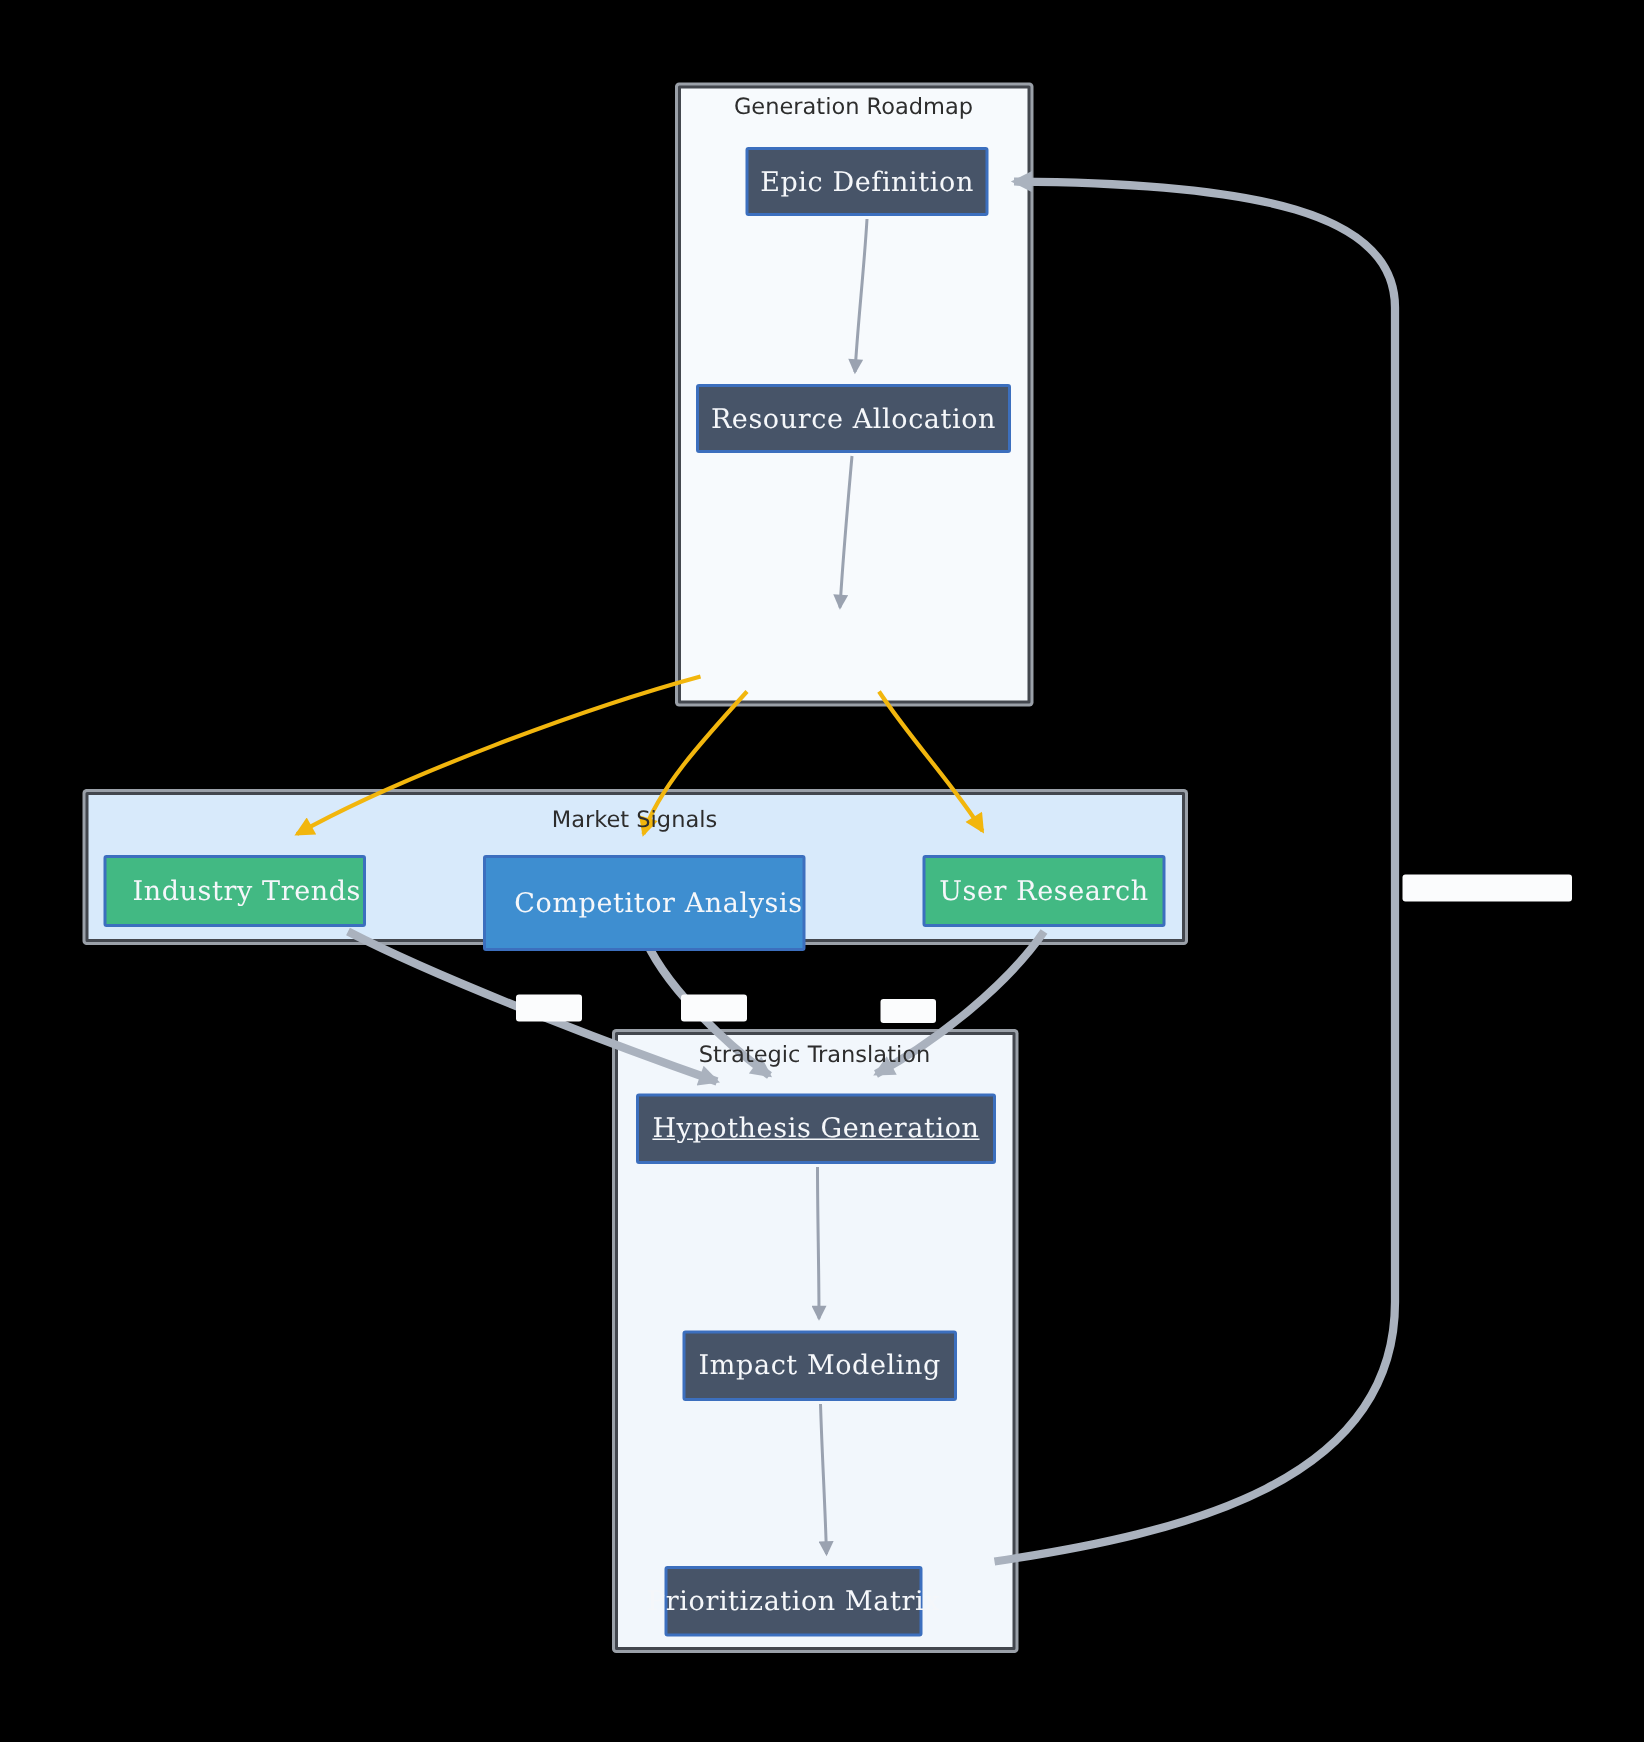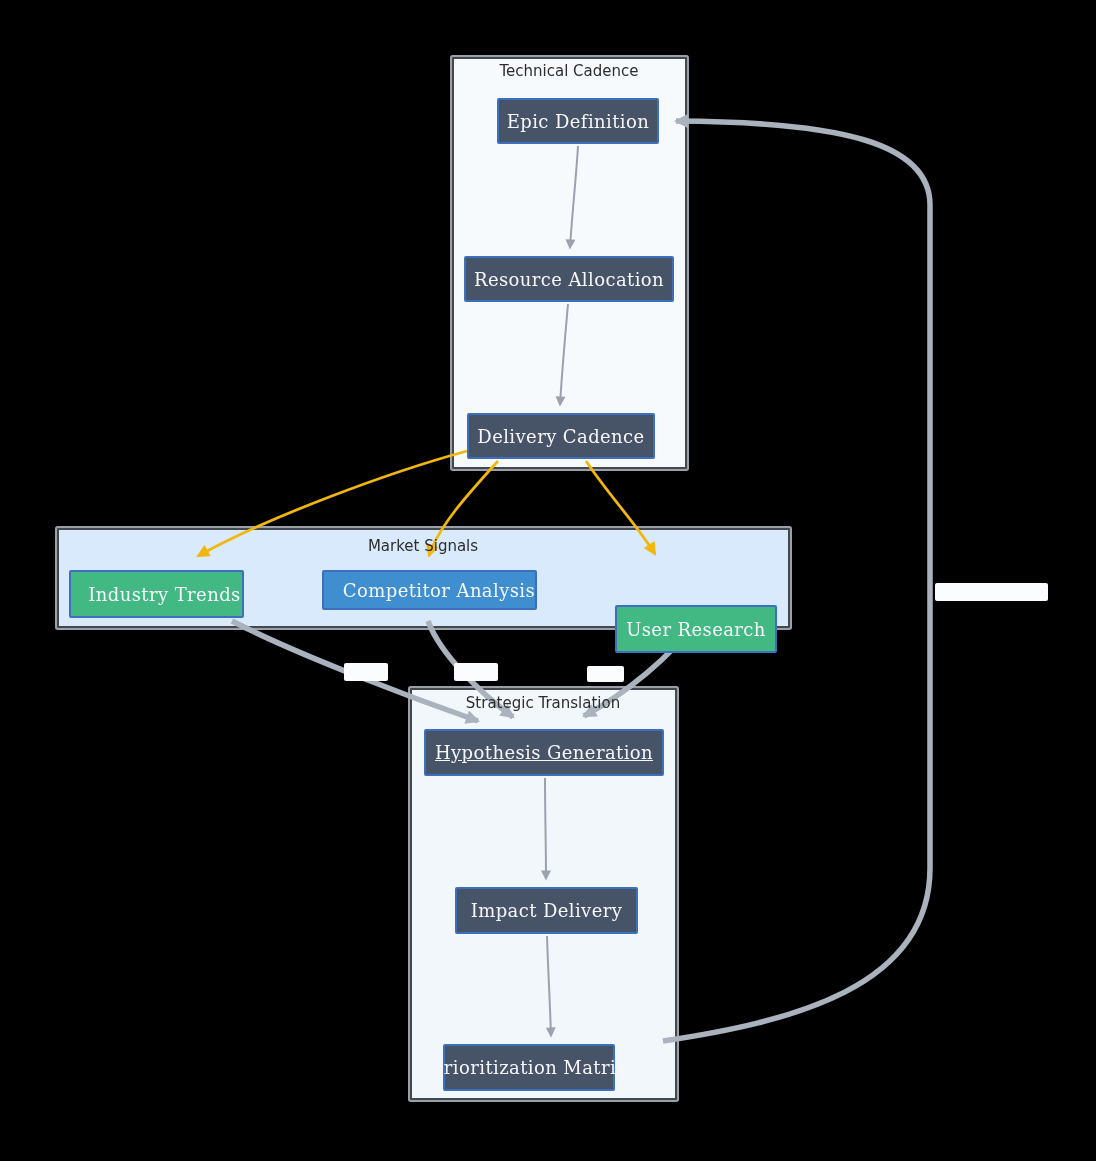--- a/index.html
+++ b/index.html
@@ -48,22 +48,22 @@
         background:var(--node-fill-dark);border:2px solid var(--node-border);border-radius:2px;
         color:var(--node-text);font-family:"DejaVu Serif","Liberation Serif",serif;
         font-size:18px;letter-spacing:.4px;white-space:nowrap;box-sizing:border-box;}
   .node.green{background:var(--node-fill-green);}
   .node.blue{background:var(--node-fill-blue);}
 
   #node-epic{left:497px;top:98px;width:162px;height:46px;}
   #node-resource{left:464px;top:256px;width:210px;height:46px;}
   #node-delivery{left:467px;top:413px;width:188px;height:46px;}
   #node-industry{left:69px;top:570px;width:175px;height:48px;padding-left:16px;}
-  #node-competitor{left:322px;top:570px;width:215px;height:40px;padding-left:19px;}
-  #node-user{left:615px;top:570px;width:162px;height:48px;margin-top:35px;}
+  #node-competitor{left:322px;top:570px;width:215px;height:64px;padding-left:19px;}
+  #node-user{left:615px;top:570px;width:162px;height:48px;}
   #node-hypothesis{left:424px;top:729px;width:240px;height:47px;text-decoration:underline;}
   #node-impact{left:455px;top:887px;width:183px;height:47px;}
   #node-priority{left:443px;top:1044px;width:172px;height:47px;}
 
   .edge-label{position:absolute;z-index:7;background:var(--edge-label-bg);border-radius:2px;
               font-size:12px;color:transparent;overflow:hidden;}
   #elabel-industry{left:344px;top:663px;width:44px;height:18px;}
   #elabel-competitor{left:454px;top:663px;width:44px;height:18px;}
   #elabel-user{left:587px;top:666px;width:37px;height:16px;}
   #elabel-feedback{left:935px;top:583px;width:113px;height:18px;}
@@ -99,34 +99,33 @@
     <path class="e-yellow" d="M498,461 C468,494 438,527 429,556" marker-end="url(#arrYellow)"></path>
     <path class="e-yellow" d="M586,461 C608,494 637,525 655,554" marker-end="url(#arrYellow)"></path>
 
     <path class="e-thick" d="M232,621 C300,656 418,700 478,721" marker-end="url(#arrThick)"></path>
     <path class="e-thick" d="M428,621 C441,656 483,695 513,717" marker-end="url(#arrThick)"></path>
     <path class="e-thick" d="M696,621 C672,656 625,694 584,716" marker-end="url(#arrThick)"></path>
 
     <path class="e-thick" d="M663,1041 C790,1022 930,988 930,868 L930,205 C930,142 838,122 676,121" marker-end="url(#arrThick)"></path>
   </svg>
 
-  <div class="cluster-title" id="title-technical">Technical Cadence</div>
+  <div class="cluster-title" id="title-technical">Generation Roadmap</div>
   <div class="cluster-title" id="title-market">Market Signals</div>
   <div class="cluster-title" id="title-strategic">Strategic Translation</div>
 
   <div class="node" id="node-resource">Resource Allocation</div>
   <div class="node" id="node-epic">Epic Definition</div>
-  <div class="node" id="node-delivery">Delivery Cadence</div>
 
   <div class="node green" id="node-industry">Industry Trends</div>
   <div class="node blue" id="node-competitor">Competitor Analysis</div>
   <div class="node green" id="node-user">User Research</div>
 
   <div class="node" id="node-hypothesis">Hypothesis Generation</div>
-  <div class="node" id="node-impact">Impact Delivery</div>
+  <div class="node" id="node-impact">Impact Modeling</div>
   <div class="node" id="node-priority">Prioritization Matrix</div>
 
   <div class="edge-label" id="elabel-industry"></div>
   <div class="edge-label" id="elabel-competitor"></div>
   <div class="edge-label" id="elabel-user"></div>
   <div class="edge-label" id="elabel-feedback"></div>
 
 </div>
 
 </body></html>

